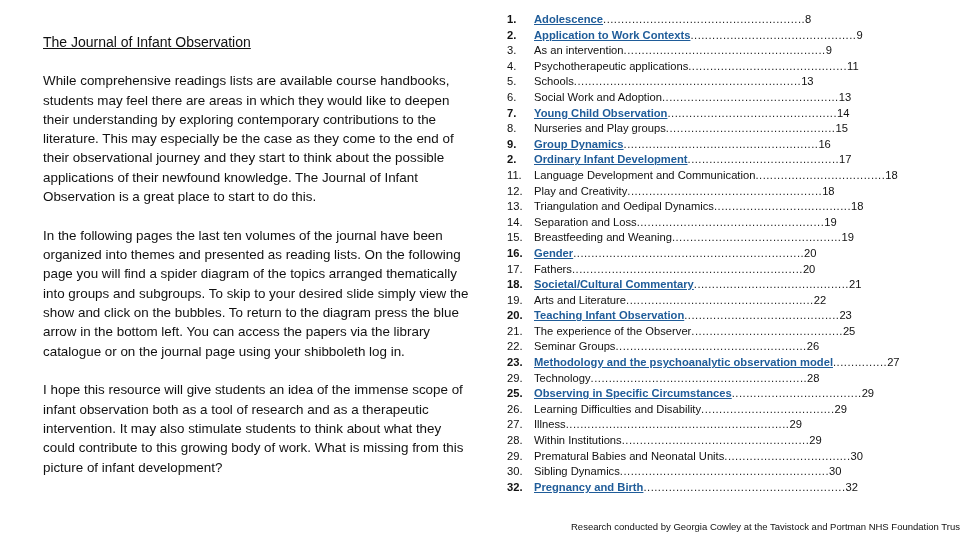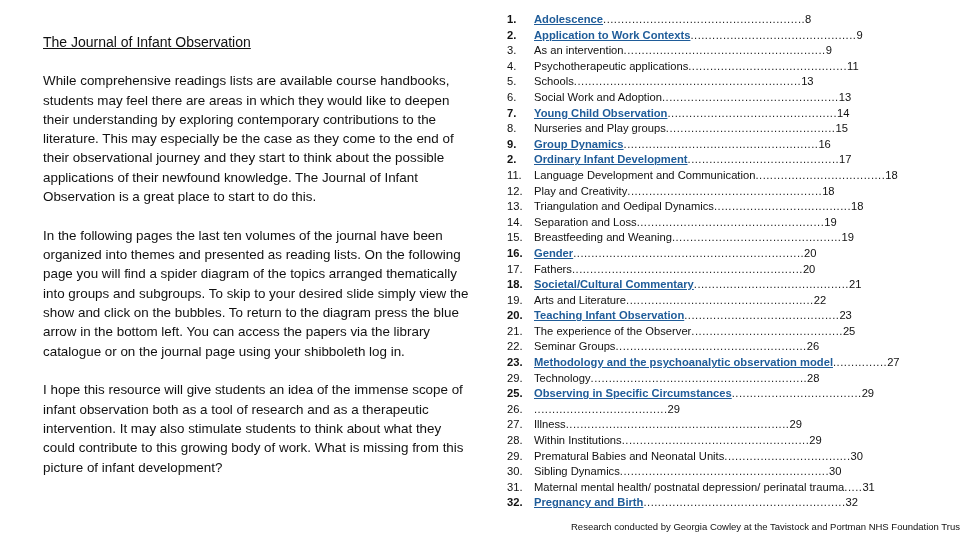--- a/index.html
+++ b/index.html
@@ -174,20 +174,21 @@
       <span class="page">28</span>
     </div>
     <div class="row bold">
       <span class="num">25.</span>
       <span class="label link" style="color: rgb(31, 92, 153);">Observing in Specific Circumstances</span>
       <span class="dots">....................................</span>
       <span class="page">29</span>
     </div>
     <div class="row">
       <span class="num">26.</span>
+      <span class="label">Learning Difficulties and Disability</span>
       <span class="dots">.....................................</span>
       <span class="page">29</span>
     </div>
     <div class="row">
       <span class="num">27.</span>
       <span class="label">Illness</span>
       <span class="dots">..............................................................</span>
       <span class="page">29</span>
     </div>
     <div class="row">
@@ -201,26 +202,20 @@
       <span class="label">Prematural Babies and Neonatal Units</span>
       <span class="dots">...................................</span>
       <span class="page">30</span>
     </div>
     <div class="row">
       <span class="num">30.</span>
       <span class="label">Sibling Dynamics</span>
       <span class="dots">..........................................................</span>
       <span class="page">30</span>
     </div>
-    <div class="row">
-      <span class="num">31.</span>
-      <span class="label">Maternal mental health/ postnatal depression/ perinatal trauma</span>
-      <span class="dots">.....</span>
-      <span class="page">31</span>
-    </div>
     <div class="row bold">
       <span class="num">32.</span>
       <span class="label link" style="color: rgb(31, 92, 153);">Pregnancy and Birth</span>
       <span class="dots">........................................................</span>
       <span class="page">32</span>
     </div>
   </div>
 
 <div class="footer">Research conducted by Georgia Cowley at the Tavistock and Portman NHS Foundation Trust</div>
 

